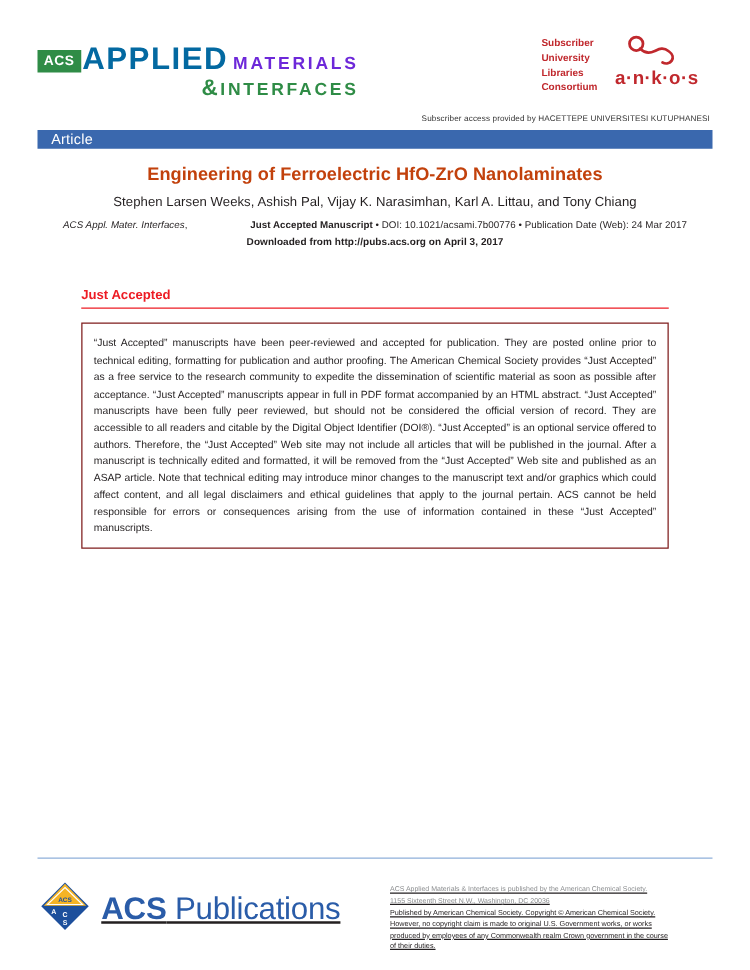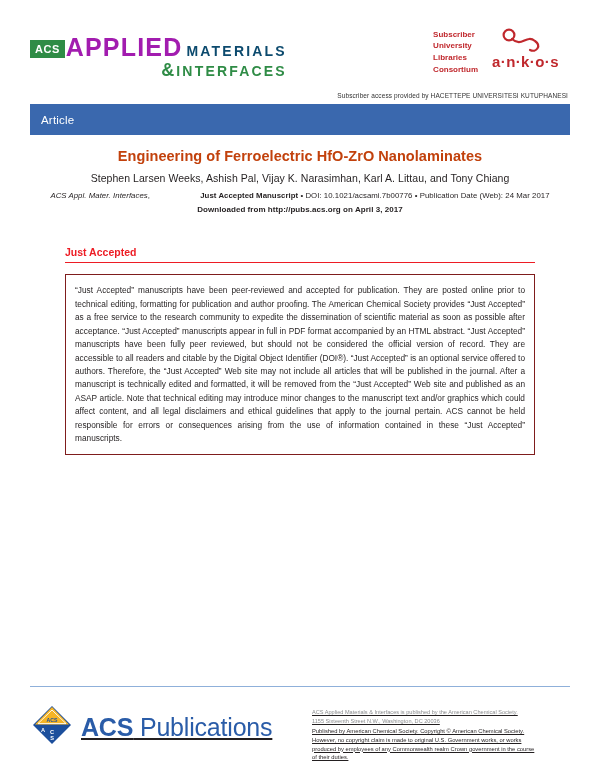--- a/index.html
+++ b/index.html
@@ -48,28 +48,28 @@
     margin-top: 4px;
   }
   .journal-words {
     margin-left: 1px;
   }
   .line-applied {
     display: flex;
     align-items: baseline;
   }
   .w-applied {
-    color: #a21caf;
+    color: #0369a1;
     font-weight: bold;
     font-size: 25px;
     letter-spacing: 1.2px;
     line-height: 0.95;
   }
   .w-materials {
-    color: #0c4a6e;
+    color: #6d28d9;
     font-weight: bold;
     font-size: 14px;
     letter-spacing: 2.2px;
     margin-left: 4px;
   }
   .line-interfaces {
     display: flex;
     align-items: baseline;
     justify-content: flex-end;
     margin-top: 1px;
@@ -111,21 +111,21 @@
     font-size: 6.5px;
     color: #333333;
     letter-spacing: 0.1px;
     margin-top: 6px;
     padding-right: 2px;
   }
 
   
   .article-banner {
     margin-top: 5px;
-    height: 31px;
+    height: 15px;
     background: #3a68ae;
     display: flex;
     align-items: center;
   }
   .article-banner span {
     color: #ffffff;
     font-size: 11.5px;
     padding-left: 11px;
     letter-spacing: 0.2px;
   }

